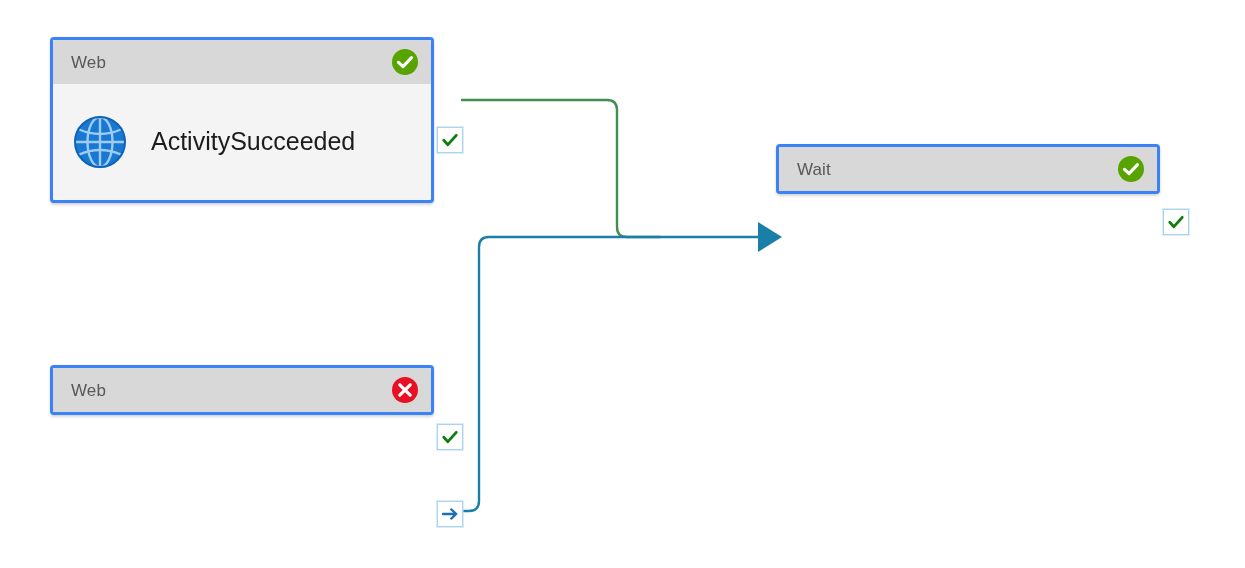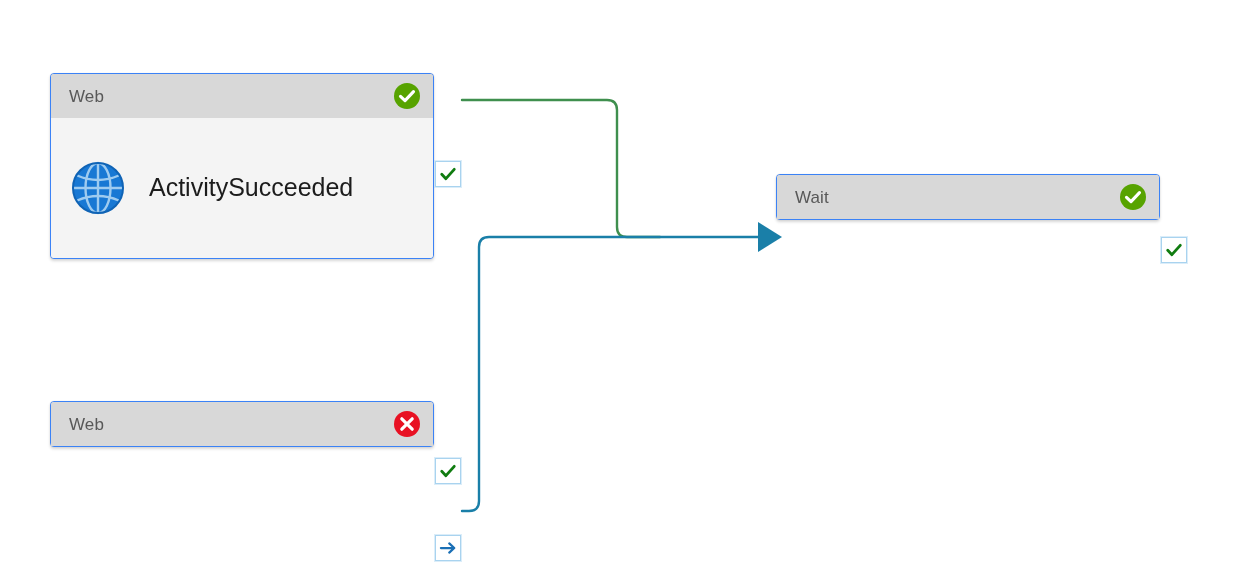--- a/index.html
+++ b/index.html
@@ -28,26 +28,25 @@
     top: 0;
     width: 1245px;
     height: 568px;
     pointer-events: none;
   }
 
   
   .node {
     position: absolute;
     box-sizing: border-box;
-    border: 1px solid #3b82f6;
+    border: 3px solid #3b82f6;
     border-radius: 4px;
     background: #f4f4f4;
     box-shadow: 0 2px 3px rgba(0,0,0,0.16), 0 0 1px rgba(0,0,0,0.12);
     overflow: visible;
-    margin-top: 36px;
   }
   .node-header {
     position: relative;
     height: 44px;
     background: #d8d8d8;
     border-top-left-radius: 3px;
     border-top-right-radius: 3px;
     display: flex;
     align-items: center;
     padding: 0 12px 0 18px;
@@ -65,21 +64,21 @@
     top: 50%;
     transform: translateY(-50%);
     width: 28px;
     height: 28px;
   }
   .node-body {
     height: 116px;
     background: #f4f4f4;
     display: flex;
     align-items: center;
-    padding: 12px 18px;
+    padding: 0 18px;
     border-bottom-left-radius: 3px;
     border-bottom-right-radius: 3px;
   }
   .node-icon {
     width: 58px;
     height: 58px;
     flex: 0 0 58px;
     display: block;
   }
   .node-label {
@@ -103,21 +102,21 @@
     box-shadow: 0 0 0 1px rgba(190,222,244,0.55);
     display: flex;
     align-items: center;
     justify-content: center;
   }
   .port svg { display: block; }
 
   
   #node-success { left: 50px;  top: 37px;  width: 384px; }
   #node-failed  { left: 50px;  top: 365px; width: 384px; }
-  #node-wait    { left: 776px; top: 138px; width: 384px; }
+  #node-wait    { left: 776px; top: 144px; width: 384px; }
 </style>
 </head>
 <body>
 
 <div id="canvas">
 
   <svg id="edges" viewBox="0 0 1245 568" width="1245" height="568">
 
     <path d="M 462 100 L 607 100 Q 617 100 617 110 L 617 227 Q 617 237 627 237 L 660 237" fill="none" stroke="#3f8f4e" stroke-width="2.4" stroke-linecap="round"></path>
 

